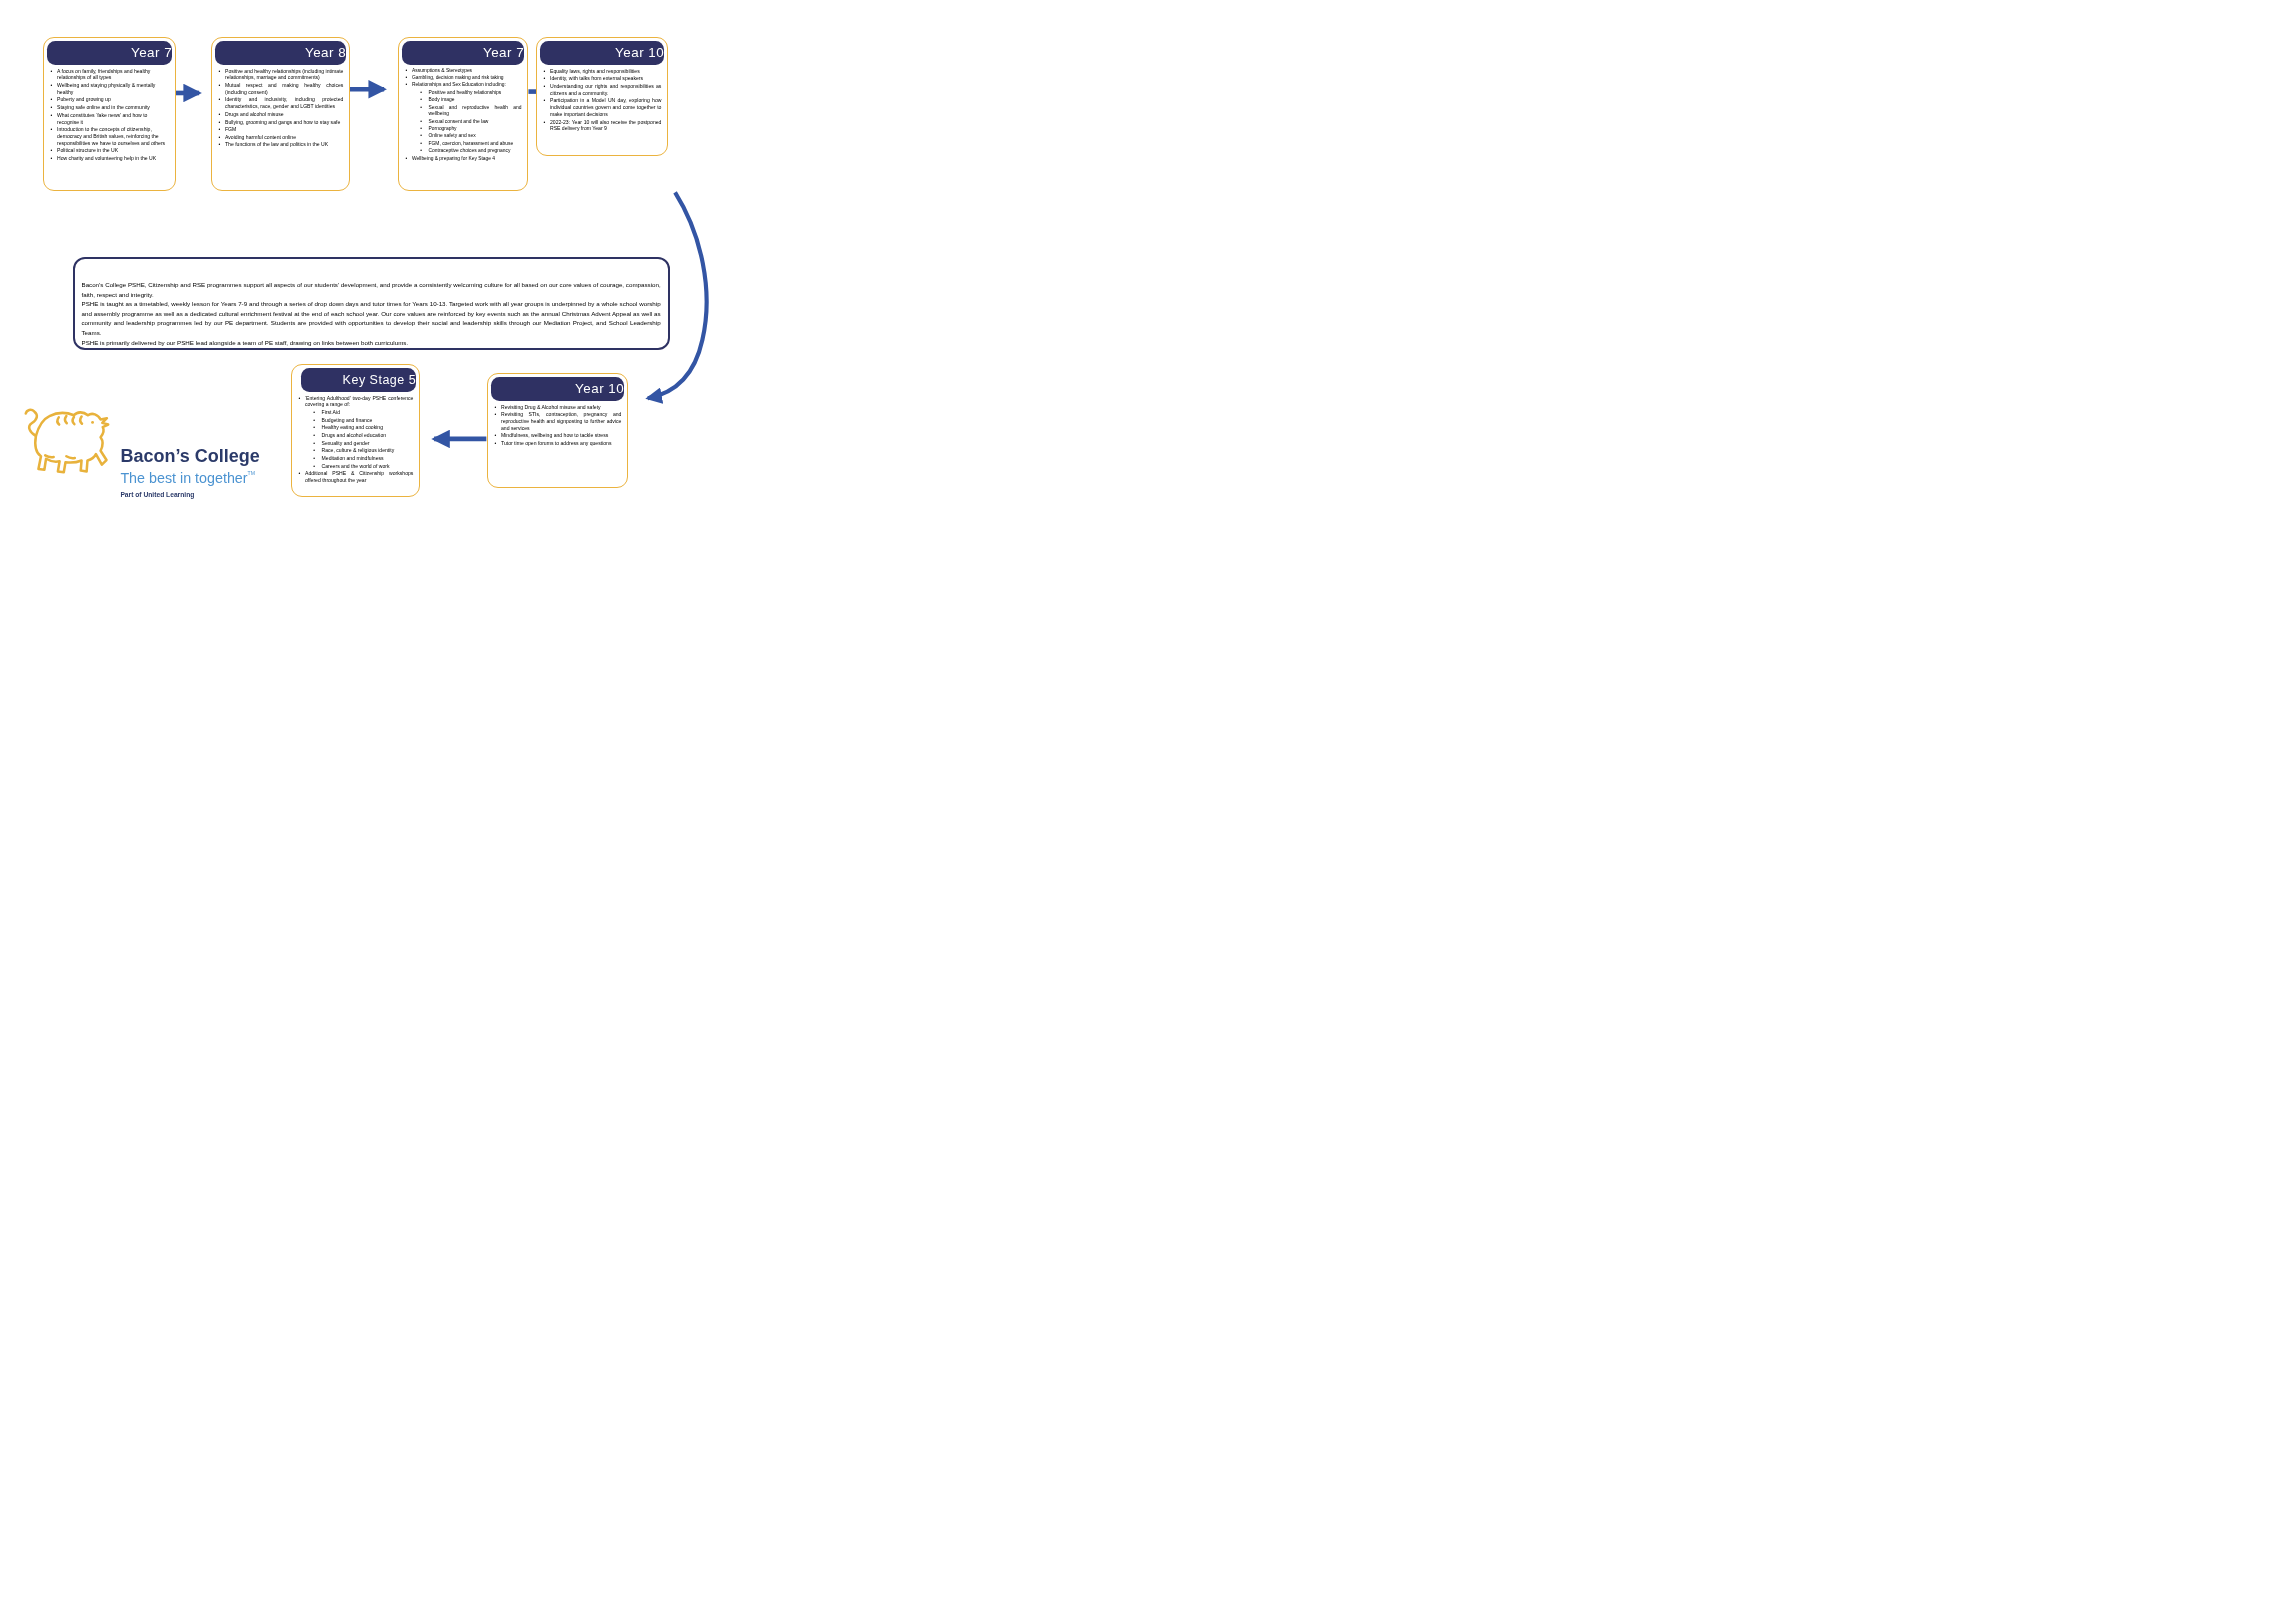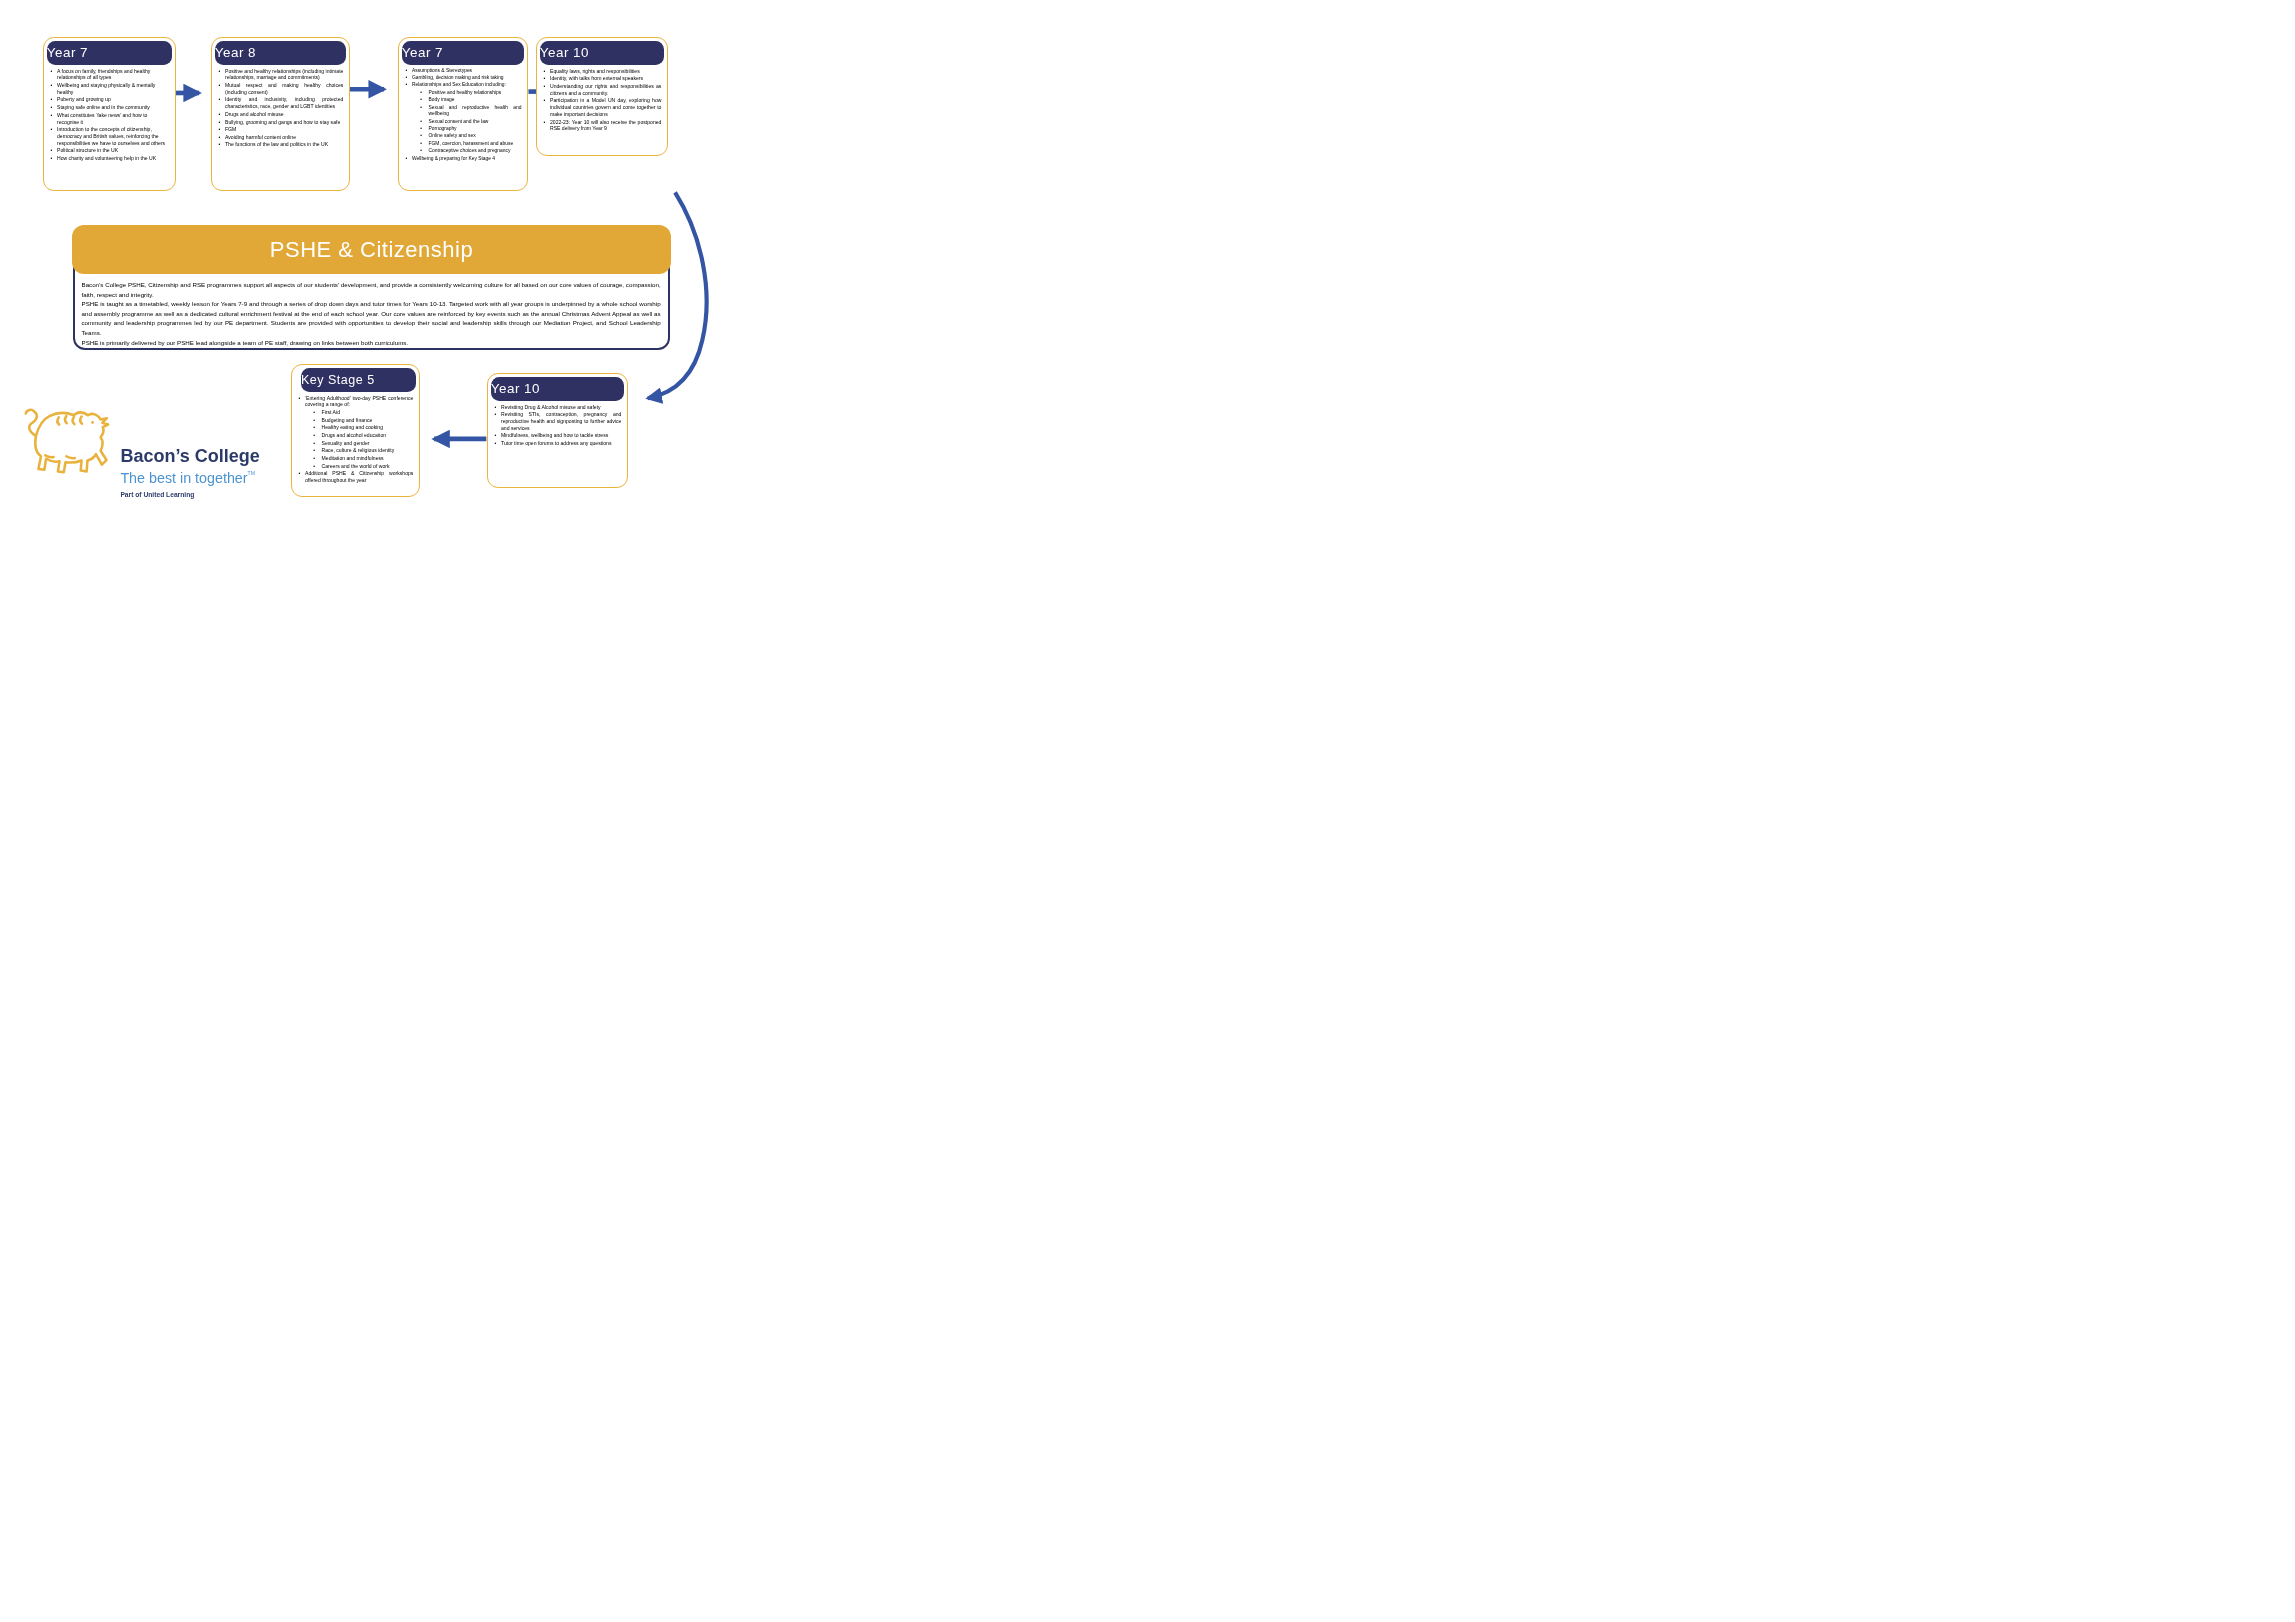--- a/index.html
+++ b/index.html
@@ -8,21 +8,21 @@
     font-family:"Liberation Sans","DejaVu Sans",sans-serif; overflow:hidden;
   }
   
   .ybox{
     position:absolute; background:#ffffff;
     border:1.9px solid #ebb33f; border-radius:11px;
     box-sizing:border-box;
   }
   .yhead{
     background:#2f3163; border-radius:8.3px; margin:2.8px;
-    height:24px; display:flex; align-items:center; justify-content:flex-start;
+    height:24px; display:flex; align-items:center; justify-content:flex-end;
     color:#ffffff; font-size:13.4px; font-weight:400; letter-spacing:0.5px;
   }
   .yhead.small{font-size:12.5px;margin-left:9px;}
   ul.bullets{list-style:none; margin:2.8px 0 0 0; padding:0 5.6px 0 3.7px; font-size:5.1px; line-height:1.33; color:#000;}
   ul.bullets li{position:relative; padding-left:9.3px; margin-bottom:0.9px; text-align:justify;}
   ul.bullets li::before{content:"\2022"; position:absolute; left:2.8px; top:0;}
   .ybox.ragged ul.bullets li{text-align:left;}
   li.wrap{padding-left:0 !important;}
   li.wrap::before{content:"" !important;}
   ul.sub{list-style:none; margin:0; padding:0 0 0 15.7px;}
@@ -147,23 +147,20 @@
       <li>2022-23: Year 10 will also receive the postponed RSE delivery from Year 9</li>
     </ul>
   </section>
 
   <div class="banner-body">
     <div class="banner-text">
       <p>Bacon’s College PSHE, Citizenship and RSE programmes support all aspects of our students’ development, and provide a consistently welcoming culture for all based on our core values of courage, compassion, faith, respect and integrity.</p>
       <p>PSHE is taught as a timetabled, weekly lesson for Years 7-9 and through a series of drop down days and tutor times for Years 10-13. Targeted work with all year groups is underpinned by a whole school worship and assembly programme as well as a dedicated cultural enrichment festival at the end of each school year.  Our core values are reinforced by key events such as the annual Christmas Advent Appeal as well as community and leadership programmes led by our PE department. Students are provided with opportunities to develop their social and leadership skills through our Mediation Project, and School Leadership Teams.</p>
       <p>PSHE is primarily delivered by our PSHE lead alongside a team of PE staff, drawing on links between both curriculums.</p>
     </div>
-  </div>
-  <div class="banner-gold">
-    <h1>PSHE &amp; Citizenship</h1>
   </div>
 
   <section class="ybox" id="ks5">
     <header class="yhead small">
       <span>Key Stage 5</span>
     </header>
     <ul class="bullets">
       <li>‘Entering Adulthood’ two-day PSHE conference covering a range of:</li>
       <li class="wrap">
         <ul class="sub">

